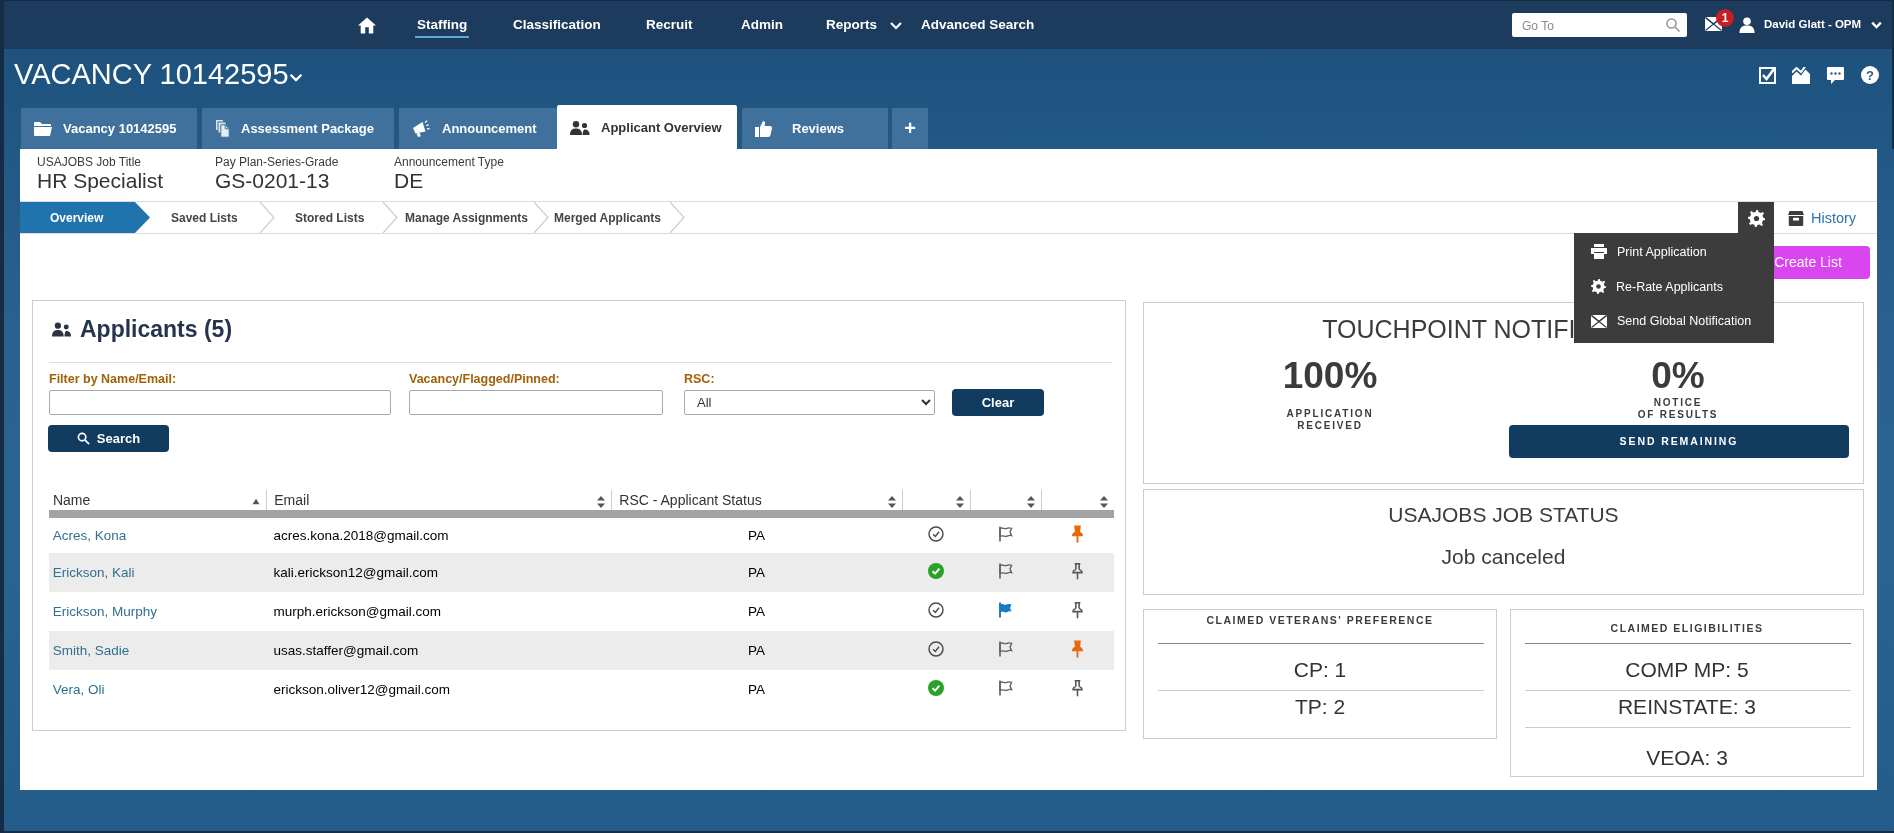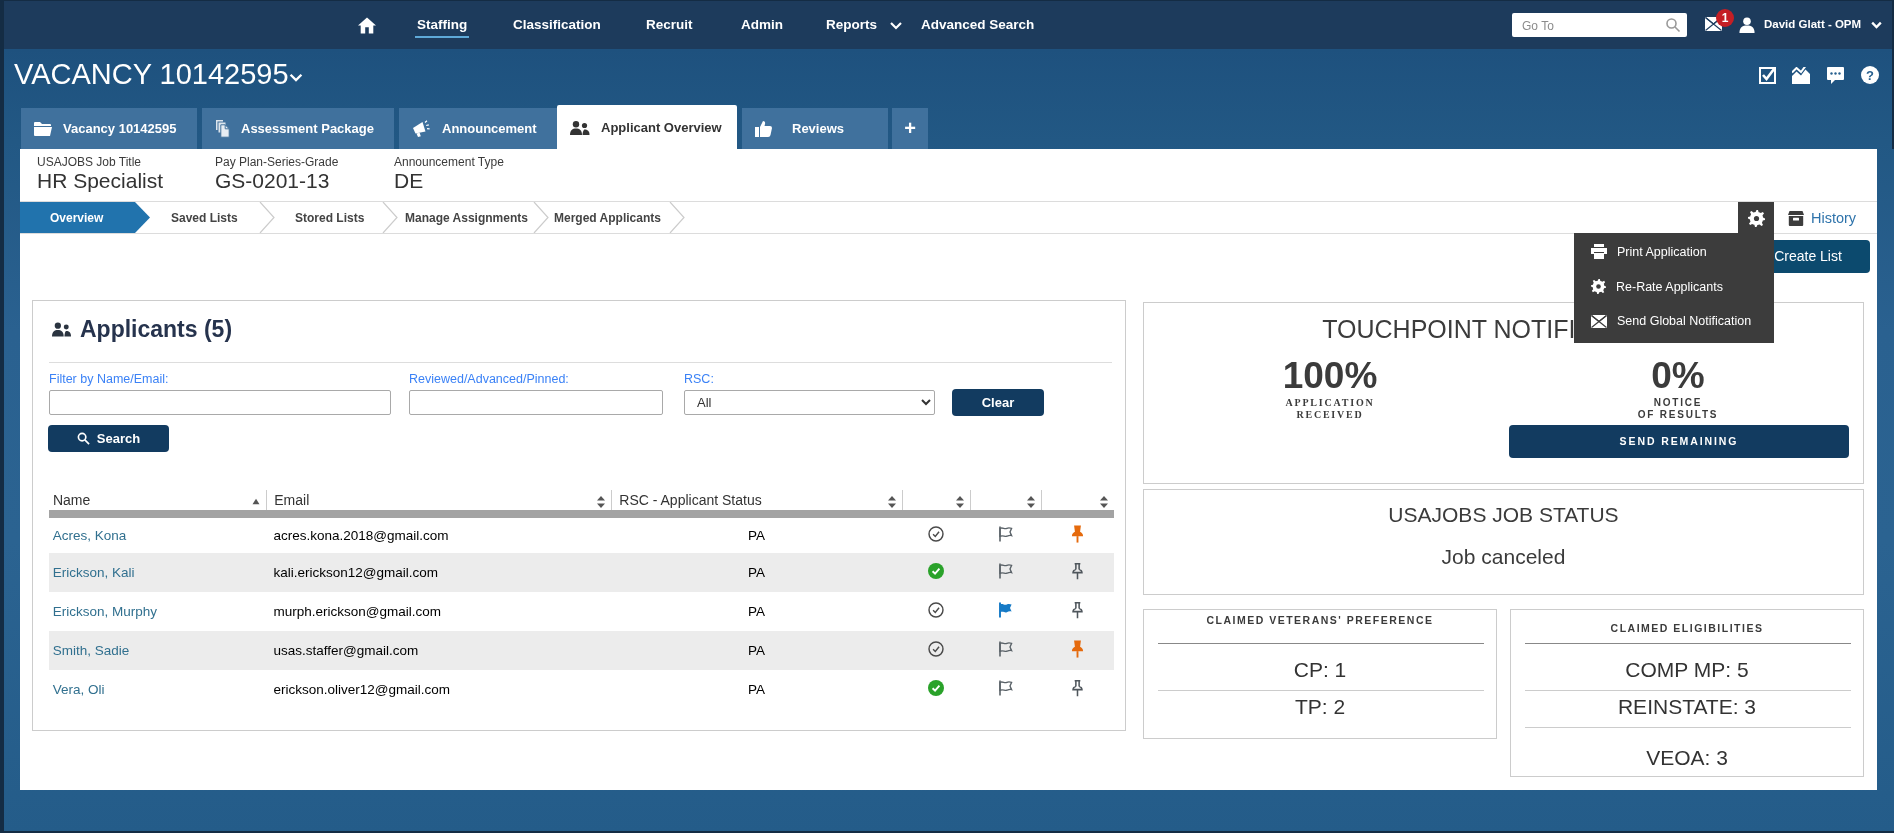--- a/index.html
+++ b/index.html
@@ -41,21 +41,21 @@
 #gearbtn { position:absolute; left:1718px; top:0px; width:36px; height:32px; background:#3c3c3c; display:flex; align-items:center; justify-content:center; }
 #history { position:absolute; left:1768px; top:8px; font-size:14.5px; color:#2e73ab; display:flex; gap:7px; align-items:center; }
 
 
 #main { position:absolute; left:16px; top:233px; width:1857px; height:556px; background:#fff; }
 
 
 #appcard { position:absolute; left:12px; top:66px; width:1094px; height:431px; border:1px solid #ccc; background:#fff; }
 #apphead { position:absolute; left:19px; top:15px; font-size:23px; font-weight:700; color:#26334d; display:flex; gap:9px; align-items:center; }
 #appdivider { position:absolute; left:16px; top:61px; width:1063px; border-top:1px solid #ddd; }
-.flabel { position:absolute; top:71px; font-size:12.5px; font-weight:400; color:#3b82f6; }
+.flabel { position:absolute; top:71px; font-size:12.5px; font-weight:700; color:#a16207; }
 .finput { position:absolute; top:89px; height:25px; border:1px solid #a9a9a9; border-radius:2px; background:#fff; }
 select.finput { font-size:13px; color:#333; padding-left:8px; }
 .navybtn { background:#123b60; color:#fff; border:none; border-radius:4px; font-weight:700; font-family:"Liberation Sans",sans-serif; }
 
 
 #apptable { position:absolute; left:16px; top:189px; width:1065px; border-collapse:collapse; font-size:13.5px; }
 #apptable th { font-weight:400; color:#333; font-size:14px; text-align:left; border-bottom:8px solid #a3a3a3; height:24px; position:relative; }
 #apptable td { height:39px; }
 #apptable tbody tr:nth-child(even) { background:#ececec; }
 .namecol a { color:#31708f; text-decoration:none; }
@@ -66,21 +66,21 @@
 .rcard { position:absolute; border:1px solid #ccc; background:#fff; }
 .pct { font-size:37px; font-weight:700; color:#3b3b3b; text-align:center; }
 .pctcap { font-size:10px; font-weight:700; color:#3b3b3b; letter-spacing:1.8px; line-height:11.5px; text-align:center; }
 .smalltitle { font-size:10.5px; font-weight:700; color:#3b3b3b; letter-spacing:1.5px; text-align:center; }
 .bigval { font-size:21px; color:#333; text-align:center; }
 
 
 #ddpanel { position:absolute; left:1570px; top:232px; width:200px; height:110px; background:#3c3c3c; z-index:50; }
 .dditem { position:absolute; left:17px; color:#fff; font-size:12.5px; white-space:nowrap; display:flex; gap:10px; align-items:center; }
 
-#createlist { position:absolute; left:1726px; top:6px; width:124px; height:33px; background:#0c4a6e; border-radius:4px; color:#fff; font-size:14px; text-align:center; line-height:32px; z-index:10; }
+#createlist { position:absolute; left:1726px; top:12px; width:124px; height:33px; background:#d946ef; border-radius:4px; color:#fff; font-size:14px; text-align:center; line-height:32px; z-index:10; }
 </style>
 </head>
 <body>
 <div id="vp">
 
   <div id="rt-edge" style="position:absolute; right:0; top:0; width:2px; height:148px; background:#142c44; z-index:40;"></div>
   <div id="topbar">
     <svg class="abs" style="left:354px;top:16px" width="18" height="17" viewBox="0 0 20 18" fill="#fff">
         <path d="M10 0 L20 9 L17 9 L17 18 L12 18 L12 11 L8 11 L8 18 L3 18 L3 9 L0 9 Z"></path>
       </svg>
@@ -224,21 +224,21 @@
         <svg width="19" height="15" viewBox="0 0 26 19" fill="#2b3440">
             <circle cx="8" cy="4.3" r="4.3"></circle>
             <path d="M0 19 C0 12.5 3.5 10.2 8 10.2 C12.5 10.2 16 12.5 16 19 Z"></path>
             <circle cx="19.5" cy="6" r="3.4"></circle>
             <path d="M17 19 C17.2 13.8 18.5 11.6 19.5 11.6 C23.5 11.6 26 13.6 26 19 Z"></path>
           </svg>
         <span>Applicants (5)</span>
       </div>
       <div id="appdivider"></div>
       <div class="flabel" style="left:16px">Filter by Name/Email:</div>
-      <div class="flabel" style="left:376px">Reviewed/Advanced/Pinned:</div>
+      <div class="flabel" style="left:376px">Vacancy/Flagged/Pinned:</div>
       <div class="flabel" style="left:651px">RSC:</div>
       <input class="finput" style="left: 16px; width: 342px;">
       <input class="finput" style="left: 376px; width: 254px;">
       <select class="finput" style="left:651px; width:251px;"><option>All</option></select>
       <div class="navybtn" style="position:absolute; left:919px; top:88px; width:92px; height:27px; font-size:13px; text-align:center; line-height:27px;">Clear</div>
       <div class="navybtn" style="position:absolute; left:15px; top:124px; width:121px; height:27px; font-size:13px; display:flex; align-items:center; justify-content:center; gap:7px;">
         <svg width="13" height="13" viewBox="0 0 14 14">
             <circle cx="5.5" cy="5.5" r="4" stroke="#fff" stroke-width="1.8" fill="none"></circle>
             <line x1="8.5" y1="8.5" x2="13" y2="13" stroke="#fff" stroke-width="1.8"></line>
           </svg>
@@ -369,21 +369,21 @@
                   <path d="M4.5 1.5 H11.5 M6 1.5 L6 8.5 M10 1.5 L10 8.5 M6 8.5 C3.5 9.3 2.5 10.7 2.5 12.5 H13.5 C13.5 10.7 12.5 9.3 10 8.5 M8 12.5 L8 20.5" stroke="#4f565c" stroke-width="1.9" fill="none"></path>
                 </svg></td>
           </tr>
         </tbody>
       </table>
     </div>
 
     <div class="rcard" id="touchcard" style="left:1123px; top:68px; width:721px; height:182px;">
       <div style="position:absolute; top:12px; width:100%; text-align:center; font-size:25px; color:#3b3b3b;">TOUCHPOINT NOTIFICATIONS</div>
       <div class="pct" style="position:absolute; left:6px; top:52px; width:360px;">100%</div>
-      <div class="pctcap" style="position:absolute; left:6px; top:94px; width:360px;font-family:Liberation Serif, serif;">APPLICATION<br>RECEIVED</div>
+      <div class="pctcap" style="position:absolute; left:6px; top:105px; width:360px;">APPLICATION<br>RECEIVED</div>
       <div class="pct" style="position:absolute; left:354px; top:52px; width:360px;">0%</div>
       <div class="pctcap" style="position:absolute; left:354px; top:94px; width:360px;">NOTICE<br>OF RESULTS</div>
       <div class="navybtn" style="position:absolute; left:365px; top:122px; width:340px; height:33px; font-size:10.5px; letter-spacing:1.9px; text-align:center; line-height:33px;">SEND REMAINING</div>
     </div>
     <div class="rcard" style="left:1123px; top:255px; width:721px; height:106px;">
       <div style="position:absolute; top:55px; width:100%; text-align:center; font-size:21px; color:#3b3b3b;">Job canceled</div>
       <div style="position:absolute; top:13px; width:100%; text-align:center; font-size:21px; color:#3b3b3b;">USAJOBS JOB STATUS</div>
     </div>
     <div class="rcard" style="left:1123px; top:375px; width:354px; height:130px;">
       <div class="smalltitle" style="position:absolute; top:4px; width:100%;">CLAIMED VETERANS' PREFERENCE</div>

